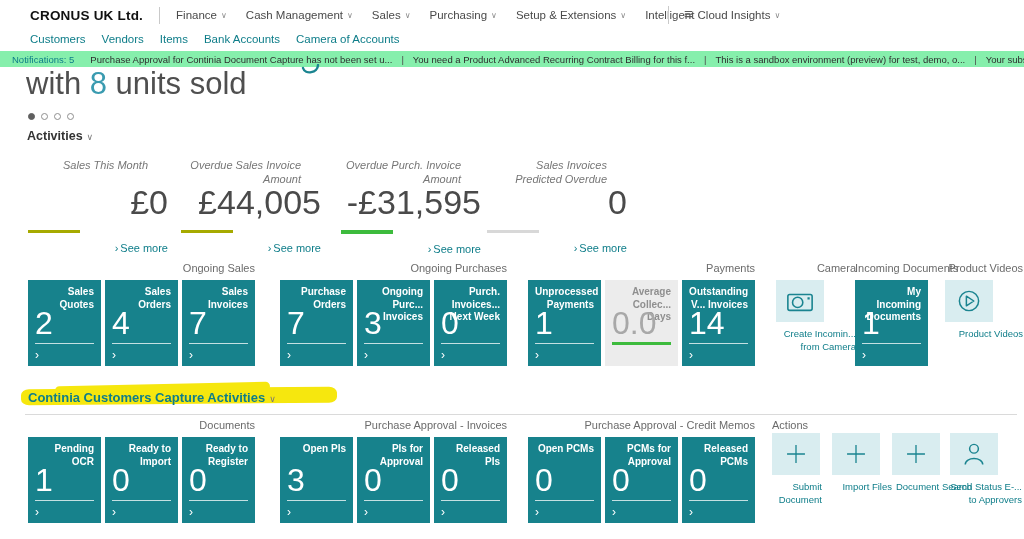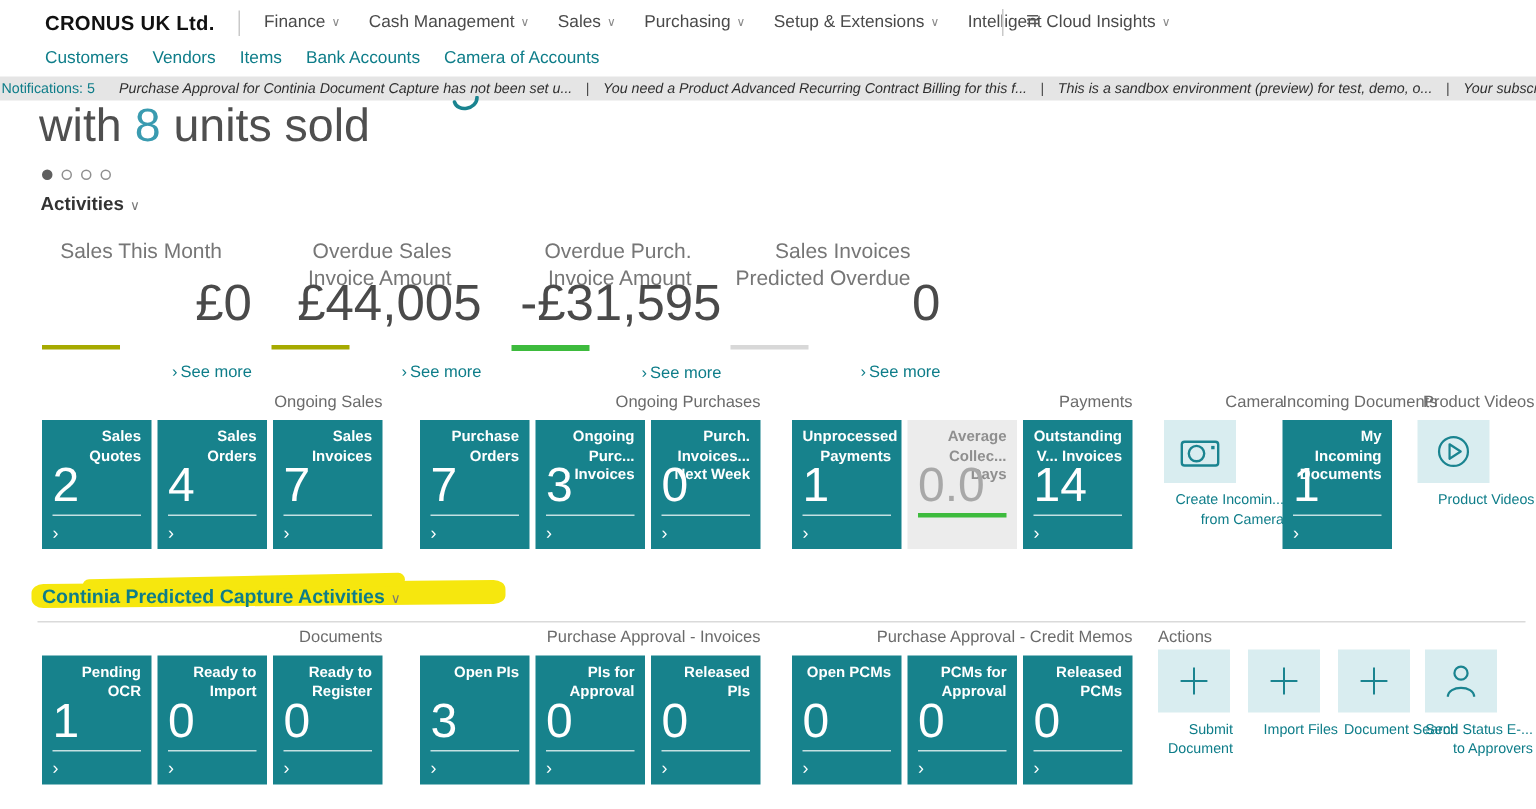--- a/index.html
+++ b/index.html
@@ -16,41 +16,41 @@
   .menu-item { font-size:11.5px; color:#4a4a4a; margin-right:19px; cursor:pointer; white-space:nowrap; }
   .menu-item .chev { font-size:8px; color:#8a8a8a; margin-left:4px; vertical-align:1px; }
   .vdiv2 { position:absolute; left:668px; top:6px; width:1px; height:18px; background:#c9c9c9; }
   .hamburger { position:absolute; left:684px; top:5px; font-size:15px; color:#5a5a5a; cursor:pointer; }
 
   
   .subnav { position:absolute; top:33px; left:30px; display:flex; gap:16px; }
   .subnav a { font-size:11.5px; color:#0e7d89; text-decoration:none; cursor:pointer; white-space:nowrap; }
 
   
-  .notifbar { position:absolute; top:51px; left:0; width:1024px; height:16px; background:#e5e5e5;
-              display:flex; align-items:center; padding-left:1px; overflow:hidden; white-space:nowrap; }
+  .notifbar { position:absolute; top:51px; left:0; width:1024px; height:16px; background:#86efac;
+              display:flex; align-items:center; padding-left:12px; overflow:hidden; white-space:nowrap; }
   .notif-label { font-size:9.5px; color:#0e7d89; margin-right:16px; flex:none; }
-  .notif-msg { font-size:9.5px; font-style:italic; color:#2e2e2e; flex:none; cursor:pointer; }
+  .notif-msg { font-size:9.5px; color:#2e2e2e; flex:none; cursor:pointer; }
   .notif-sep { font-size:9.5px; color:#4a4a4a; margin:0 9px; flex:none; }
 
   
   .artifact { position:absolute; left:301px; top:64px; }
 
   
   .headline { position:absolute; left:26px; top:66px; font-size:31px; font-weight:300; color:#4f4f4f; }
   .headline .em { color:#3a9bb0; }
   .dots { position:absolute; left:28px; top:113px; display:flex; gap:6px; }
   .dot { width:7px; height:7px; border-radius:50%; border:1px solid #8f8f8f; background:transparent; cursor:pointer; }
   .dot.active { background:#5f5f5f; border-color:#5f5f5f; }
 
   
   .activities-title { position:absolute; left:27px; top:129px; font-size:12.5px; font-weight:bold; color:#333; cursor:pointer; }
   .activities-title .chev { font-size:9px; color:#777; font-weight:normal; margin-left:4px; }
   .kpi { position:absolute; top:158px; width:140px; }
-  .kpi-label { font-size:14px; color:#767676; line-height:1.3; height:27px; width:120px; }
+  .kpi-label { font-size:11px; color:#767676; line-height:1.3; height:27px; width:120px;font-style:italic; }
   .kpi-value { font-size:34px; font-weight:300; color:#4a4a4a; line-height:1.05; white-space:nowrap; cursor:pointer; }
   .kpi-line { width:52px; height:3px; margin-top:9px; }
   .kpi-line.thick { height:4px; }
   .see-more { margin-top:9px; font-size:11px; color:#0e7d89; cursor:pointer; }
   .see-more .chev { margin-right:2px; }
 
   
   .group { position:absolute; }
   .group-title { font-size:11px; color:#6b6b6b; margin-bottom:6px; white-space:nowrap; }
   .tile-row { display:flex; gap:4px; }
@@ -265,21 +265,21 @@
             <circle cx="16" cy="16" r="11" fill="none" stroke="#1a8490" stroke-width="1.7"></circle>
             <path d="M13 10.5 L21.5 16 L13 21.5 Z" fill="none" stroke="#1a8490" stroke-width="1.7" stroke-linejoin="round"></path>
           </svg>
       </span>
     </div>
     <div class="action-label" style="width:78px">Product Videos</div>
   </div>
 
   <div class="hl1"></div>
   <div class="hl2"></div>
-  <div class="continia-title"><span>Continia Predicted Capture Activities</span><span class="chev">∨</span></div>
+  <div class="continia-title"><span>Continia Customers Capture Activities</span><span class="chev">∨</span></div>
   <div class="section-line"></div>
 
   <div class="group" style="left:28px; top:419px">
     <div class="group-title">Documents</div>
     <div class="tile-row">
       <div class="tile">
         <div class="tile-label">Pending OCR</div>
         <div class="tile-value">1</div>
         <div class="tile-line"></div>
         <div class="tile-arrow">›</div>

